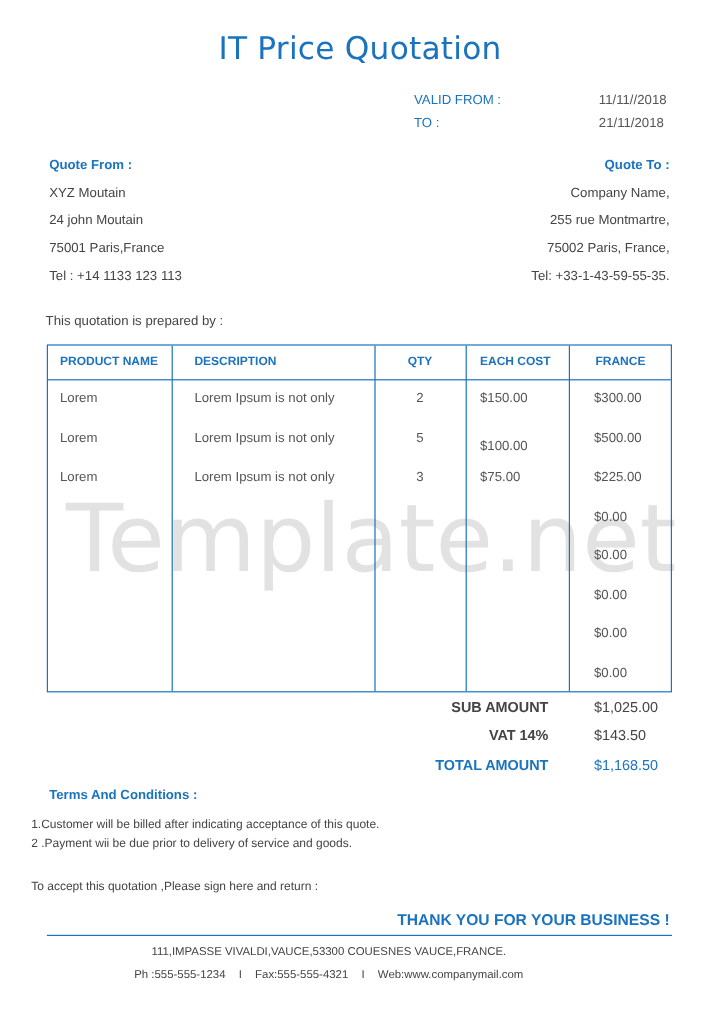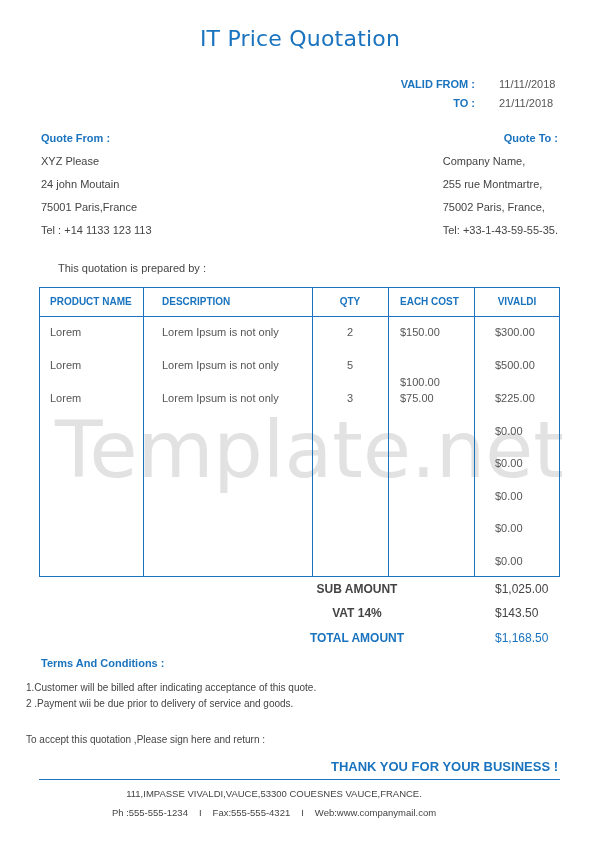--- a/index.html
+++ b/index.html
@@ -1,56 +1,56 @@
 <!DOCTYPE html>
 <html><head>
 <meta charset="utf-8">
 <style>
   html, body { margin:0; padding:0; background:#ffffff; }
   body { width:600px; height:848px; position:relative; overflow:hidden;
          font-family:"Liberation Sans", sans-serif; color:#444; }
   .abs { position:absolute; }
   .blue { color:#1a73be; }
-  .title { left:0; width:600px; top:26px; text-align:center; font-size:22px; color:#1a73be;
+  .title { left:0; width:600px; top:26px; text-align:center; font-size:26px; color:#1a73be;
            font-family:"DejaVu Sans", sans-serif; letter-spacing:0.2px; }
-  .valid-lbl { font-size:11px; font-weight:bold; color:#1a73be; text-align:right; width:130px; left:345px; }
+  .valid-lbl { font-size:11px; font-weight:normal; color:#1a73be; text-align:left; width:130px; left:345px; }
   .valid-val { font-size:11px; color:#555; left:499px; }
   .sec-h { font-size:11px; font-weight:bold; color:#1a73be; }
   .addr { font-size:11px; color:#444; line-height:23px; }
-  .addr.right { }
-  .prep { left:58px; top:262px; font-size:11px; color:#444; }
+  .addr.right { text-align:right; }
+  .prep { left:38px; top:262px; font-size:11px; color:#444; }
   .tbl { left:39px; top:287px; width:521px; height:290px; border:1.5px solid #1a73be; box-sizing:border-box; }
   .vline { position:absolute; top:0; bottom:0; width:0; border-left:1.5px solid #1a73be; }
   .hline { position:absolute; left:0; right:0; top:28px; border-top:1.5px solid #1a73be; }
   .th { position:absolute; top:8px; font-size:10px; font-weight:bold; color:#1a73be; }
   .cell { position:absolute; font-size:11px; color:#555; }
   .watermark { left:55px; top:405px; font-size:78px; color:#e2e2e2; font-family:"DejaVu Sans", sans-serif;
                letter-spacing:0px; pointer-events:none; }
-  .tot-lbl { font-size:12px; font-weight:bold; text-align:center; width:200px; left:257px; color:#444; }
+  .tot-lbl { font-size:12px; font-weight:bold; text-align:right; width:200px; left:257px; color:#444; }
   .tot-val { font-size:12px; font-weight:normal; left:495px; color:#444; }
   .terms-h { left:41px; top:657px; font-size:11px; font-weight:bold; color:#1a73be; }
   .term { left:26px; font-size:10px; color:#444; }
   .thanks { right:42px; top:759px; font-size:13px; font-weight:bold; color:#1a73be; }
   .footline { left:39px; top:779px; width:521px; border-top:1.5px solid #1a73be; }
   .foot { left:0; width:548px; text-align:center; font-size:9.5px; color:#444; }
   .sep { margin:0 11px; }
 </style>
 </head>
 <body>
 
 <div class="abs title">IT Price Quotation</div>
 
 <div class="abs valid-lbl" style="top:78px">VALID FROM :</div>
 <div class="abs valid-val" style="top:78px">11/11//2018</div>
 <div class="abs valid-lbl" style="top:97px">TO :</div>
 <div class="abs valid-val" style="top:97px">21/11/2018</div>
 
 <div class="abs sec-h" style="left:41px; top:132px">Quote From :</div>
 <div class="abs addr" style="left:41px; top:150px">
-  <div>XYZ Please</div>
+  <div>XYZ Moutain</div>
   <div>24 john Moutain</div>
   <div>75001 Paris,France</div>
   <div>Tel : +14 1133 123 113</div>
 </div>
 
 <div class="abs sec-h" style="right:42px; top:132px">Quote To :</div>
 <div class="abs addr right" style="right:42px; top:150px">
   <div>Company Name,</div>
   <div>255 rue Montmartre,</div>
   <div>75002 Paris, France,</div>
@@ -65,32 +65,32 @@
   <div class="vline" style="left:103px"></div>
   <div class="vline" style="left:272px"></div>
   <div class="vline" style="left:348px"></div>
   <div class="vline" style="left:434px"></div>
   <div class="hline"></div>
 
   <div class="th" style="left:10px">PRODUCT NAME</div>
   <div class="th" style="left:122px">DESCRIPTION</div>
   <div class="th" style="left:272px; width:76px; text-align:center">QTY</div>
   <div class="th" style="left:360px">EACH COST</div>
-  <div class="th" style="left:434px; width:86px; text-align:center">VIVALDI</div>
+  <div class="th" style="left:434px; width:86px; text-align:center">FRANCE</div>
 
   <div class="cell" style="left:10px; top:38px">Lorem</div>
   <div class="cell" style="left:122px; top:38px">Lorem Ipsum is not only</div>
   <div class="cell" style="left:272px; width:76px; text-align:center; top:38px">2</div>
   <div class="cell" style="left:360px; top:38px">$150.00</div>
   <div class="cell" style="left:455px; top:38px">$300.00</div>
 
   <div class="cell" style="left:10px; top:71px">Lorem</div>
   <div class="cell" style="left:122px; top:71px">Lorem Ipsum is not only</div>
   <div class="cell" style="left:272px; width:76px; text-align:center; top:71px">5</div>
-  <div class="cell" style="left:360px; top:88px">$100.00</div>
+  <div class="cell" style="left:360px; top:78px">$100.00</div>
   <div class="cell" style="left:455px; top:71px">$500.00</div>
 
   <div class="cell" style="left:10px; top:104px">Lorem</div>
   <div class="cell" style="left:122px; top:104px">Lorem Ipsum is not only</div>
   <div class="cell" style="left:272px; width:76px; text-align:center; top:104px">3</div>
   <div class="cell" style="left:360px; top:104px">$75.00</div>
   <div class="cell" style="left:455px; top:104px">$225.00</div>
 
   <div class="cell" style="left:455px; top:137px">$0.00</div>
   <div class="cell" style="left:455px; top:169px">$0.00</div>

